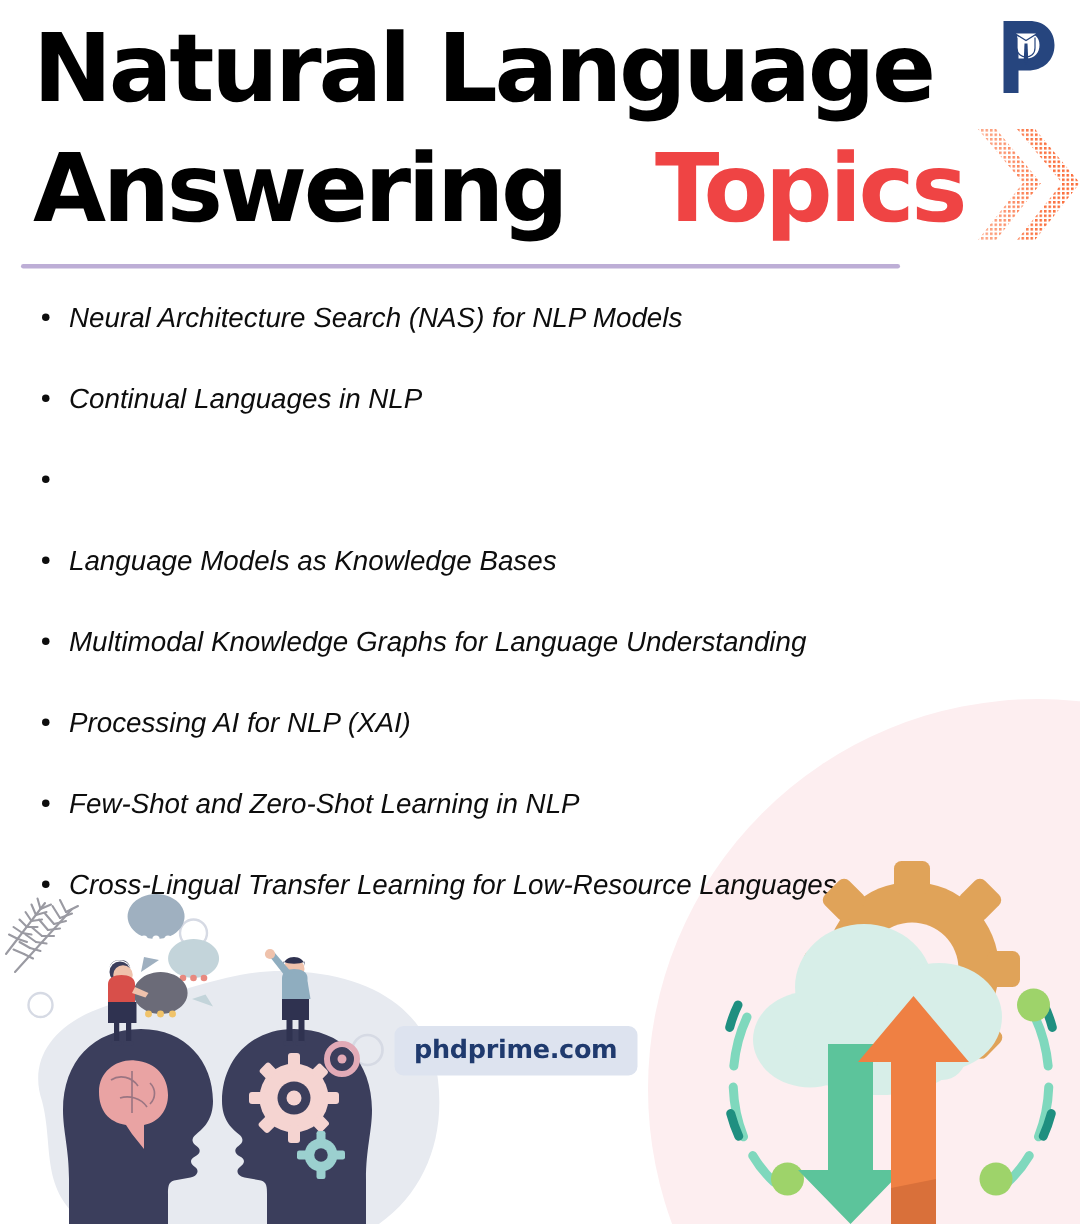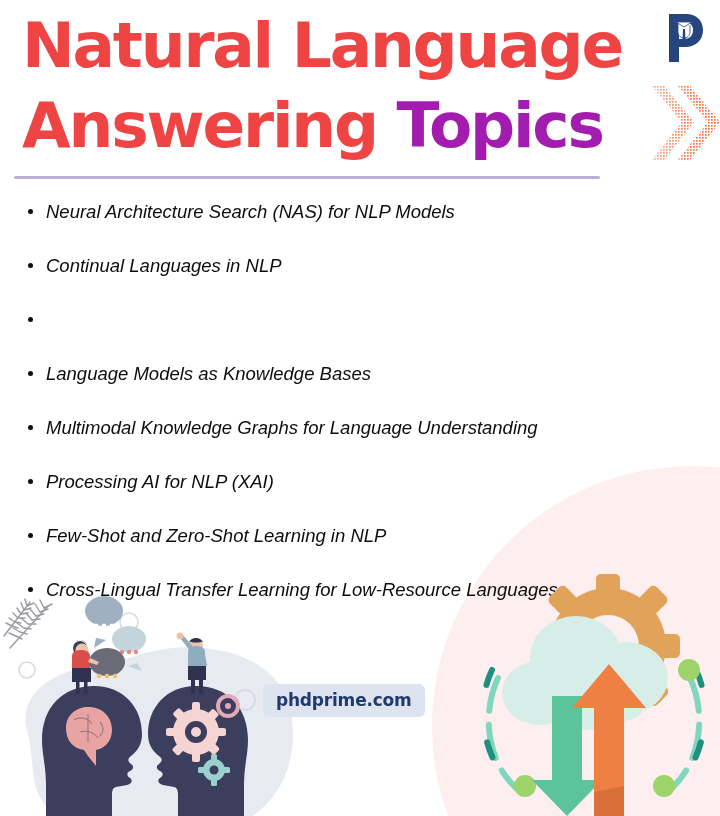--- a/index.html
+++ b/index.html
@@ -53,22 +53,22 @@
     width: 640px;
   }
   .title-line {
     font-family: "DejaVu Sans", sans-serif;
     font-size: 63px;
     font-weight: 700;
     letter-spacing: -2.2px;
     line-height: 80px;
     white-space: nowrap;
   }
-  .t-navy { color: #ef4444; }
-  .t-orange { color: #a21caf; }
+  .t-navy { color: #000000; }
+  .t-orange { color: #ef4444; margin-left: 40px; }
 
   #title-divider {
     position: absolute;
     left: 14px;
     top: 176px;
     width: 586px;
     height: 3px;
     background: #bdaed6;
     border-radius: 2px;
   }

